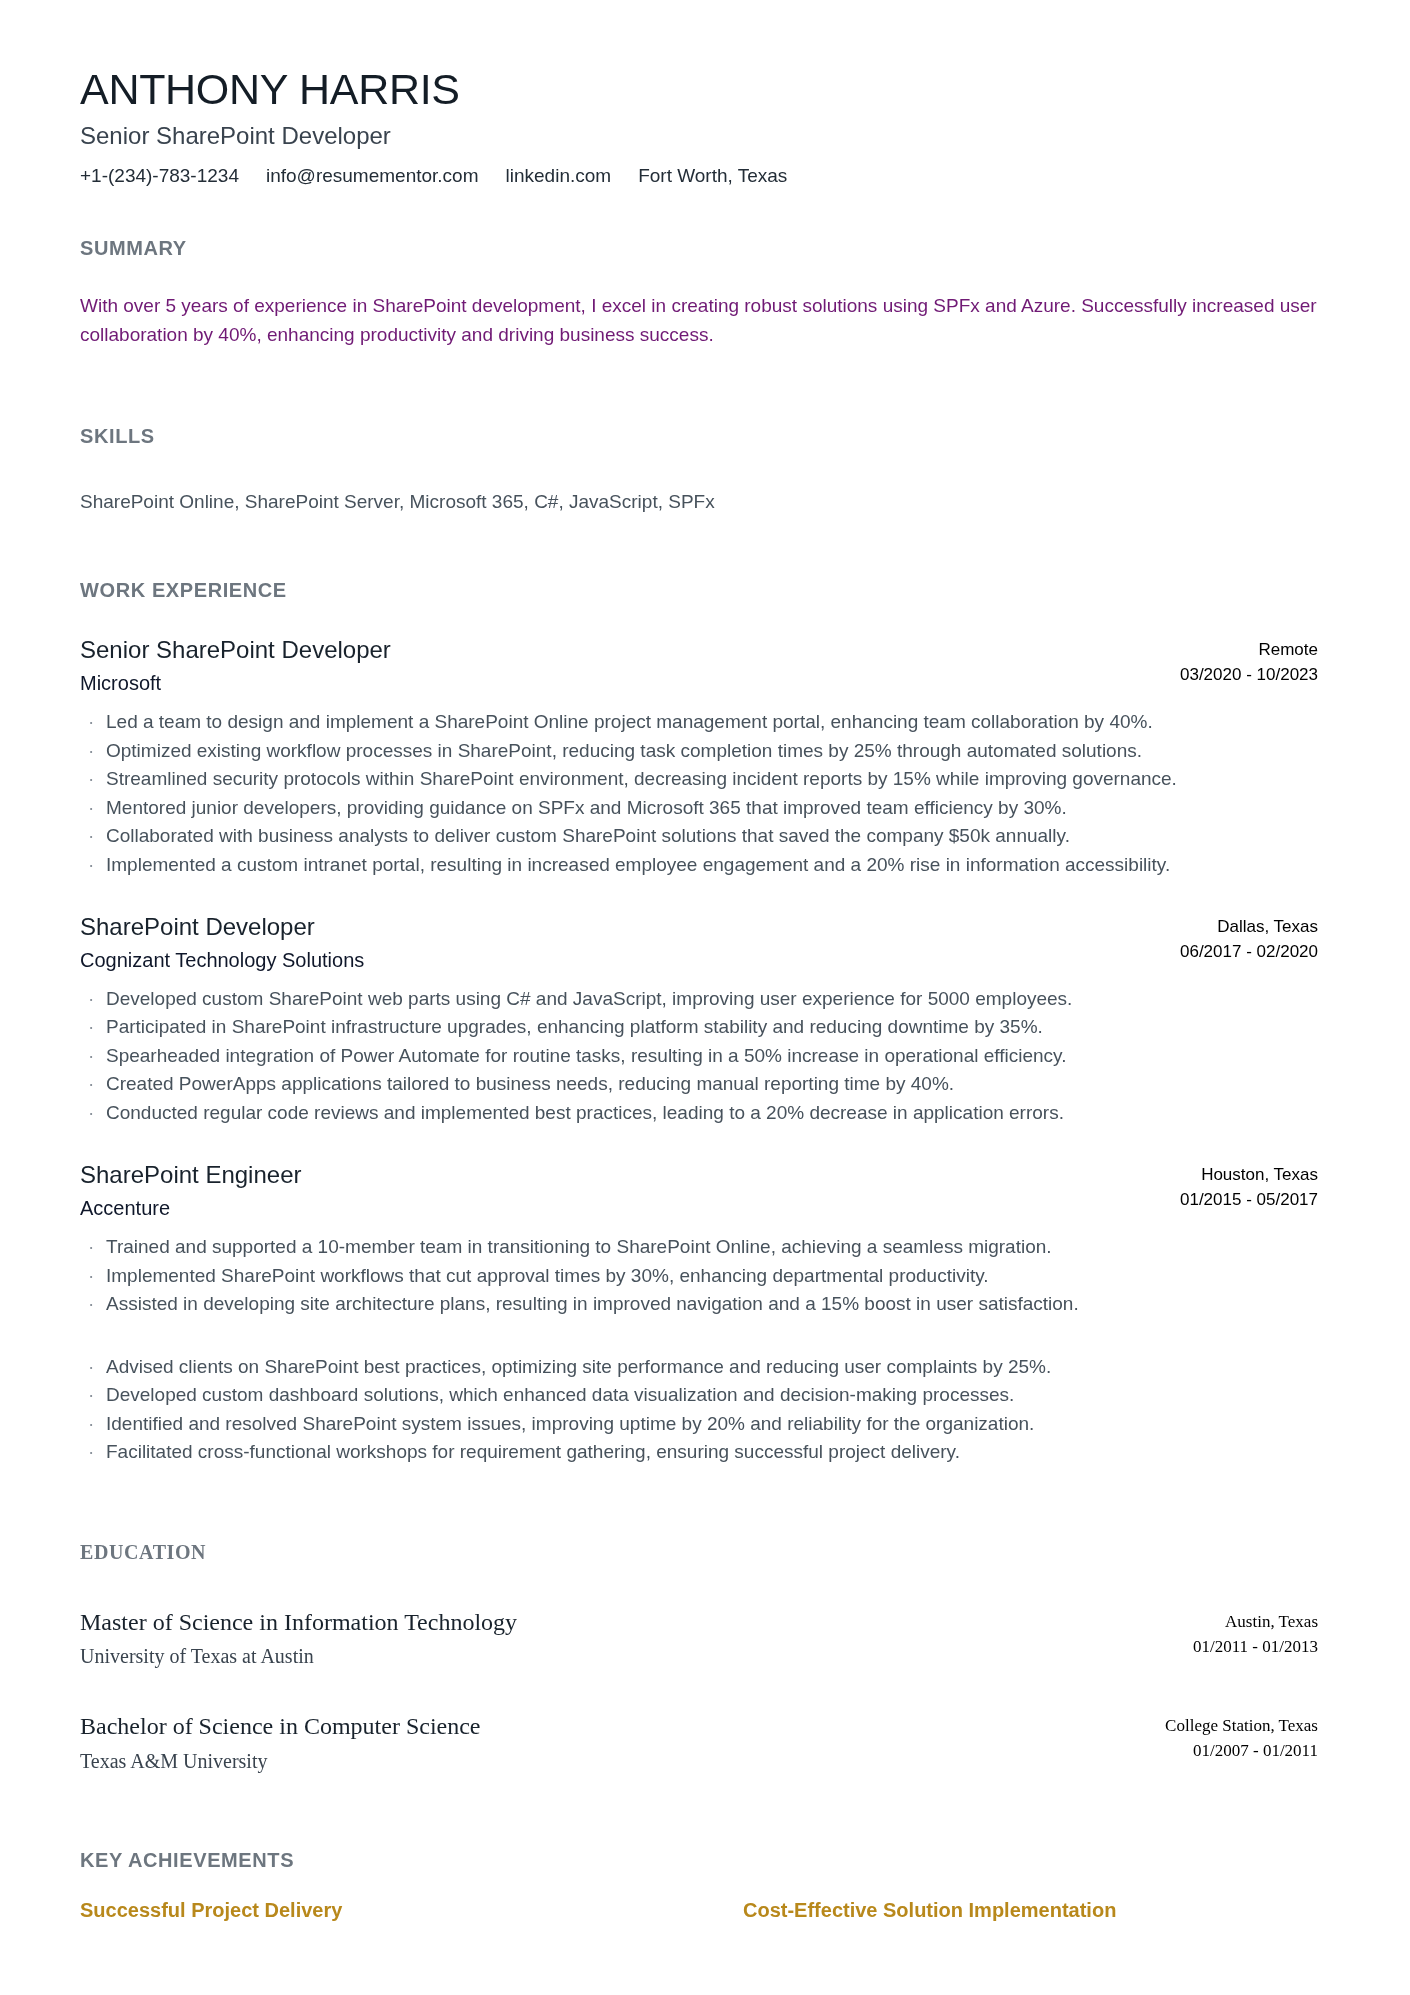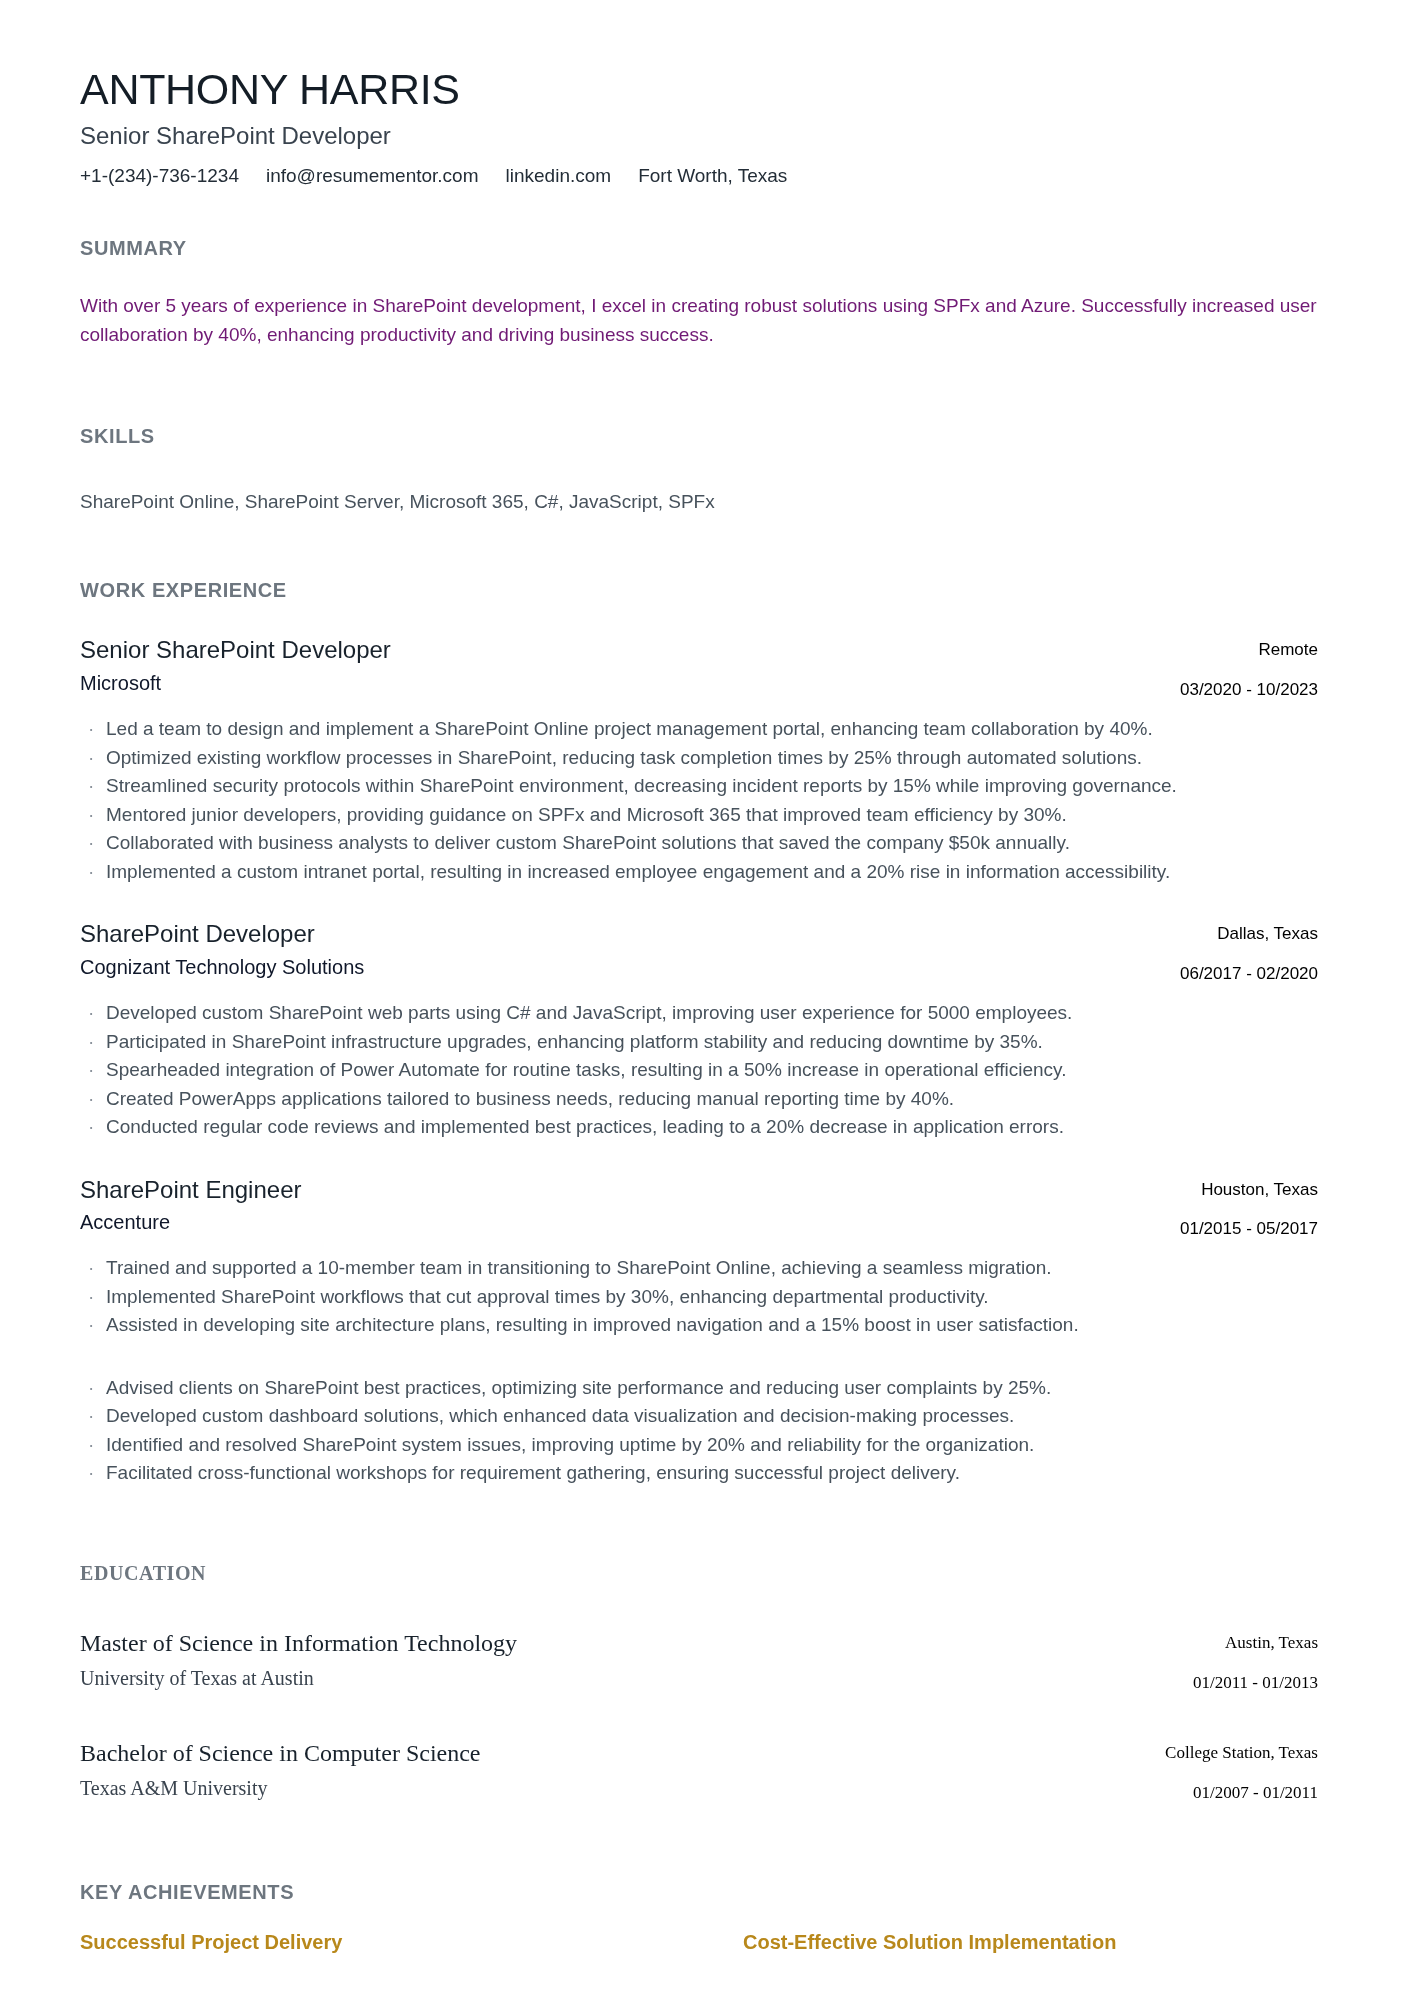--- a/index.html
+++ b/index.html
@@ -80,21 +80,21 @@
     color: #0f172a;
   }
   .entry-meta {
     text-align: right;
     font-size: 17px;
     color: #000000;
     line-height: 1.35;
     white-space: nowrap;
     padding-top: 3px;
   }
-  .entry-meta .meta-dates { margin-top: 17px; }
+  .entry-meta .meta-dates { margin-top: 2px; }
   ul.bullets {
     list-style: none;
     margin: 13px 0 0 0;
     padding: 0;
   }
   ul.bullets li {
     position: relative;
     padding-left: 26px;
     font-size: 19px;
     line-height: 28.5px;
@@ -134,21 +134,21 @@
 </style>
 </head>
 <body>
 
 <div class="page">
 
   <header>
     <h1 class="name">ANTHONY HARRIS</h1>
     <div class="job-subtitle">Senior SharePoint Developer</div>
     <div class="contact-row">
-      <span>+1-(234)-736-1234</span>
+      <span>+1-(234)-783-1234</span>
       <span>info@resumementor.com</span>
       <span>linkedin.com</span>
       <span>Fort Worth, Texas</span>
     </div>
   </header>
 
   <section class="summary-section">
     <div class="section-heading">SUMMARY</div>
     <p class="summary-text">With over 5 years of experience in SharePoint development, I excel in creating robust solutions using SPFx and Azure. Successfully increased user collaboration by 40%, enhancing productivity and driving business success.</p>
   </section>

